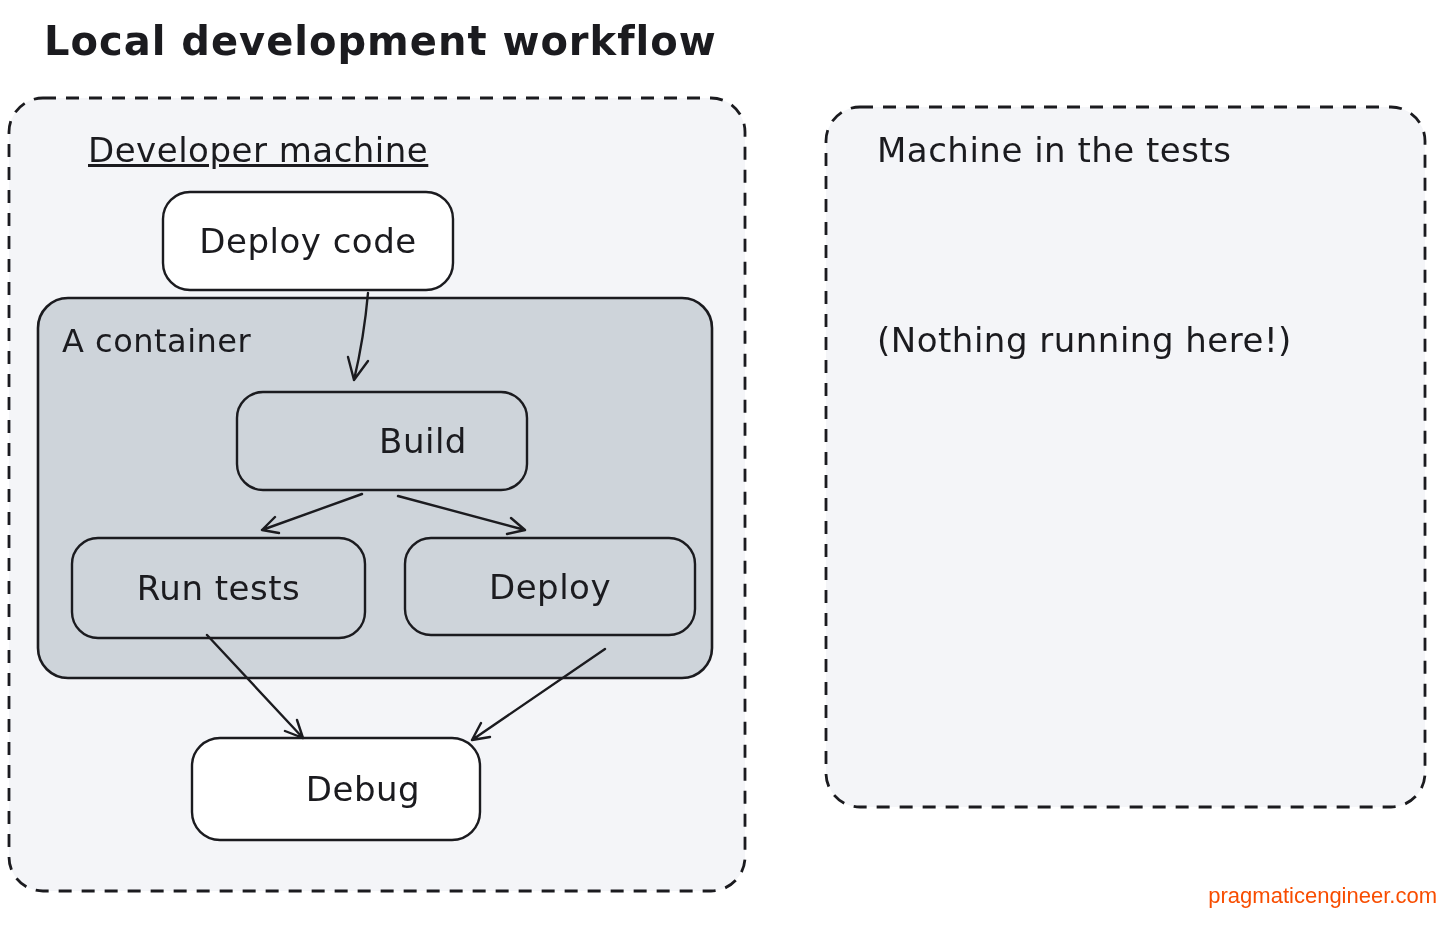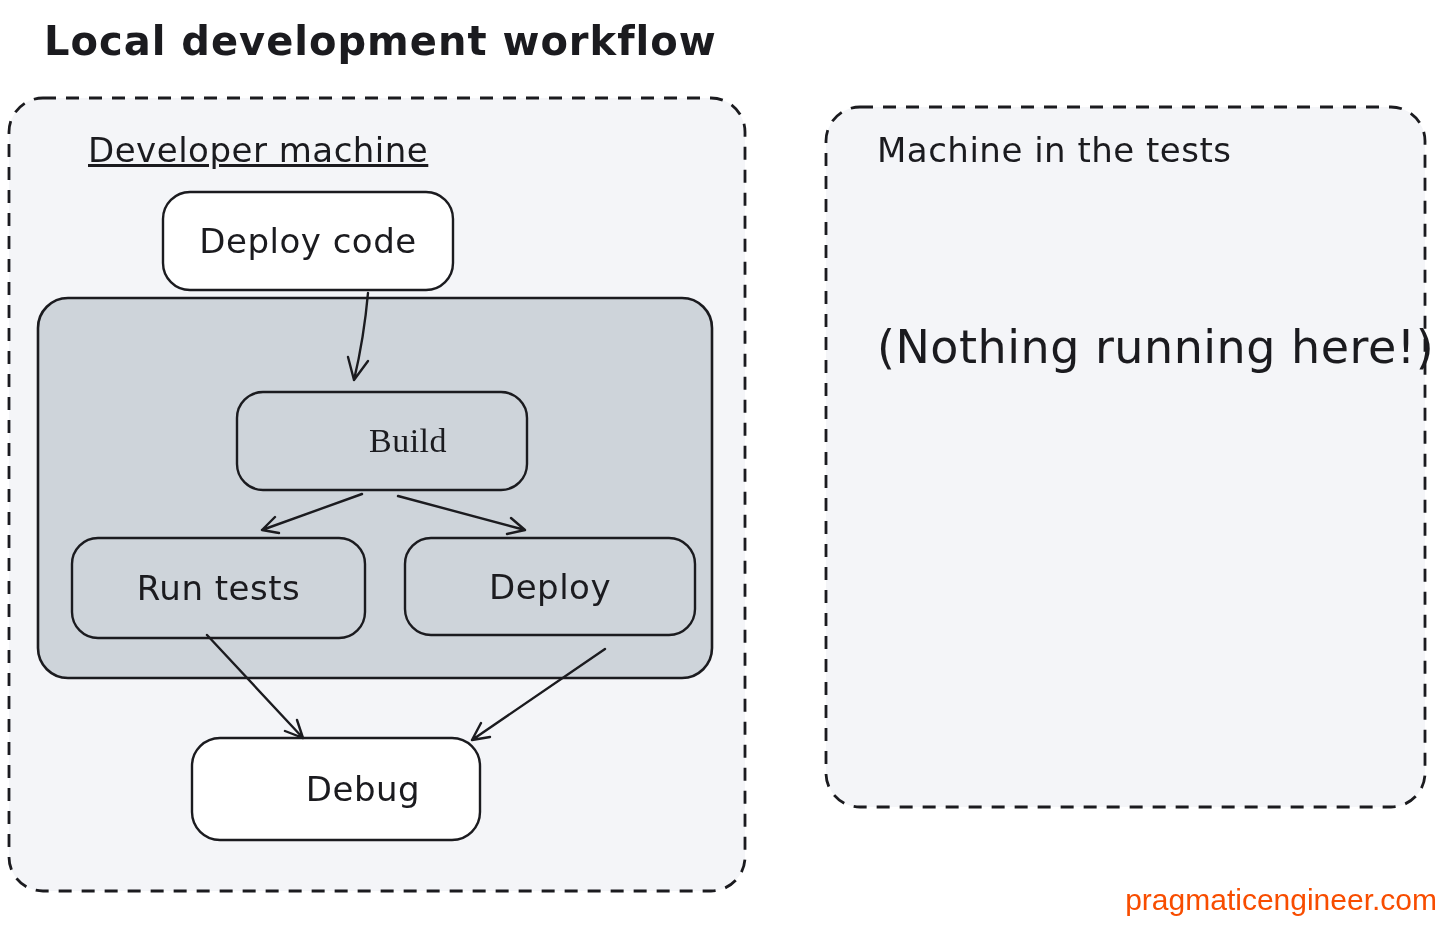--- a/index.html
+++ b/index.html
@@ -32,42 +32,42 @@
     font-size: 40px;
     font-weight: bold;
     letter-spacing: 1px;
   }
   .panel-label {
     font-size: 34px;
     letter-spacing: 0.5px;
   }
   .developer-machine-label { left: 88px;  top: 130px; text-decoration: underline; }
   .cloud-machine-label     { left: 877px; top: 130px; }
-  .cloud-note              { left: 877px; top: 320px; font-size: 46px; letter-spacing: 0.5px; }
+  .cloud-note              { left: 877px; top: 320px; font-size: 34px; letter-spacing: 0.5px; }
   .container-label         { left: 62px;  top: 322px; font-size: 32px; letter-spacing: 0.5px; }
   .node-label {
     position: absolute;
     display: flex;
     align-items: center;
     justify-content: center;
     font-size: 34px;
     letter-spacing: 0.5px;
     color: #1b1b1f;
   }
   .write-code-label { left: 163px; top: 192px; width: 290px; height: 98px; }
-  .build-label      { left: 237px; top: 392px; width: 342px; height: 98px; font-family: Liberation Serif, serif; }
+  .build-label      { left: 252px; top: 392px; width: 342px; height: 98px; }
   .run-tests-label  { left: 72px;  top: 538px; width: 293px; height: 100px; }
   .deploy-label     { left: 405px; top: 538px; width: 290px; height: 97px; }
   .debug-label      { left: 192px; top: 738px; width: 342px; height: 102px; }
   .watermark {
     position: absolute;
     right: 19px;
     top: 883px;
     font-family: "Liberation Sans", sans-serif;
-    font-size: 30px;
+    font-size: 22px;
     color: #f84d00;
     letter-spacing: 0px;
   }
 </style>
 </head>
 <body>
 
 <div class="stage">
 
   <svg class="shapes" width="1456" height="938" viewBox="0 0 1456 938">
@@ -98,20 +98,21 @@
   </svg>
 
   <div class="label diagram-title">Local development workflow</div>
 
   <div class="label panel-label developer-machine-label">Developer machine</div>
 
   <div class="label panel-label cloud-machine-label">Machine in the tests</div>
 
   <div class="label cloud-note">(Nothing running here!)</div>
 
+  <div class="label container-label">A container</div>
 
   <div class="node-label write-code-label">Deploy code</div>
 
   <div class="node-label build-label">Build</div>
 
   <div class="node-label run-tests-label">Run tests</div>
 
   <div class="node-label deploy-label">Deploy</div>
 
   <div class="node-label debug-label">Debug</div>

